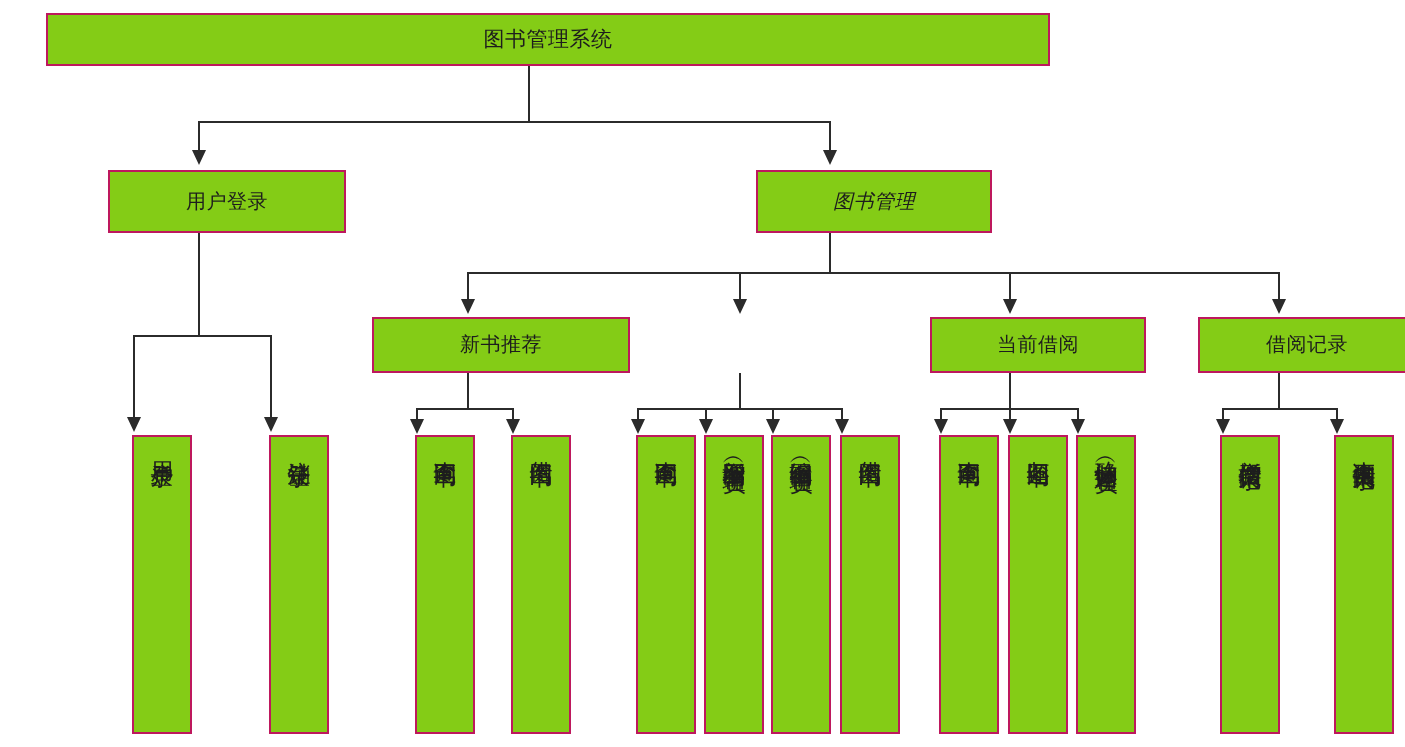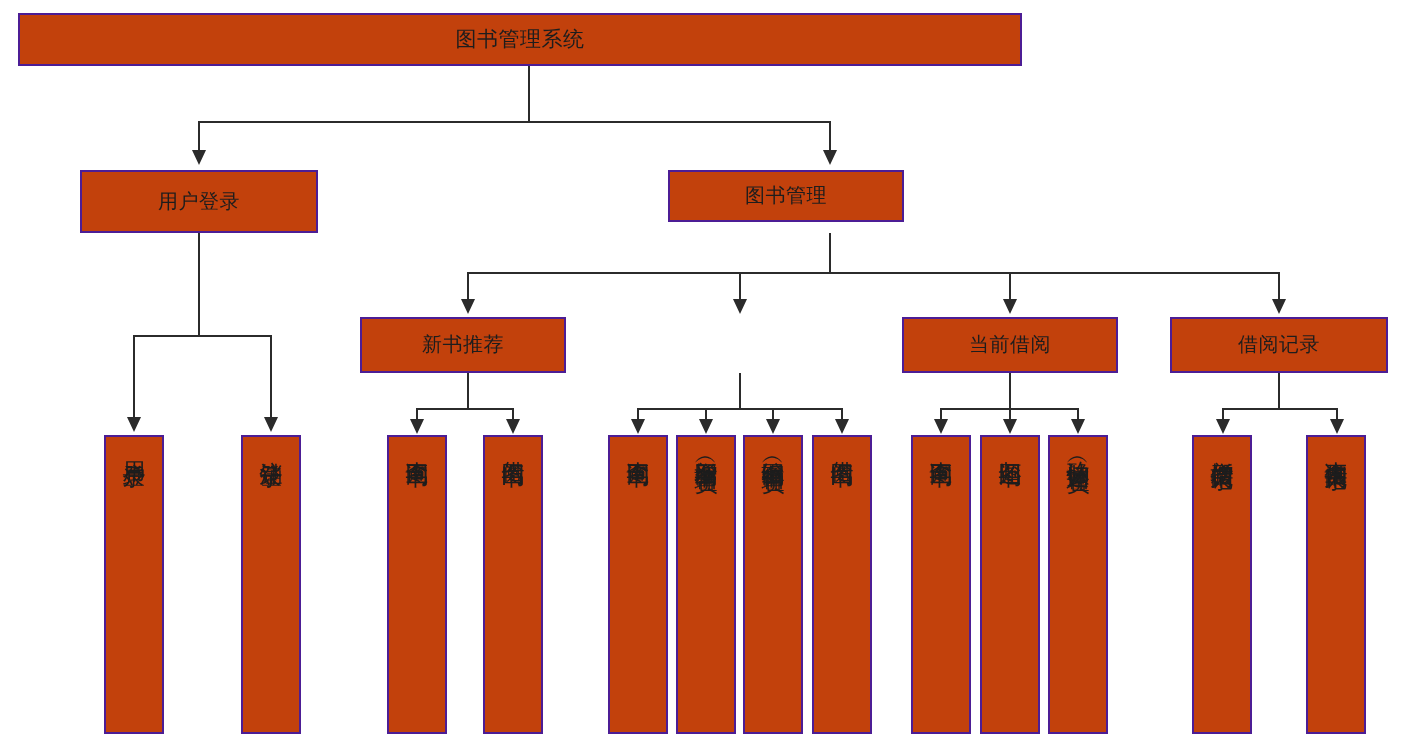--- a/index.html
+++ b/index.html
@@ -11,26 +11,27 @@
     position:relative;
     width:1405px;
     height:747px;
     background:#ffffff;
     overflow:hidden;
   }
   
   .node{
     position:absolute;
     box-sizing:border-box;
-    border:2px solid #4c1d95;
-    background:#c2410c;
+    border:2px solid #be185d;
+    background:#84cc16;
     display:flex;
     align-items:center;
     justify-content:center;
     color:#1d1d1d;
+    margin-left:28px;
   }
   .node .lbl{
     display:block;
     line-height:1.18;
     letter-spacing:0.5px;
     white-space:pre-wrap;
     text-align:center;
   }
   .node.root .lbl{font-size:21px;}
   .node.lvl2 .lbl{font-size:20px;}
@@ -97,21 +98,21 @@
   <div class="vline" style="left:198px;top:121px;height:30px;"></div>
   <div class="arrow" style="left:192px;top:150px;"></div>
 
   <div class="vline" style="left:829px;top:121px;height:30px;"></div>
   <div class="arrow" style="left:823px;top:150px;"></div>
 
   <div class="node lvl2" style="left:80px;top:170px;width:238px;height:63px;">
     <span class="lbl">用户登录</span>
   </div>
 
-  <div class="node lvl2" style="left:668px;top:170px;width:236px;height:52px;">
+  <div class="node lvl2" style="left:728px;top:170px;width:236px;height:63px;font-style:italic;">
     <span class="lbl">图书管理</span>
   </div>
 
   <div class="vline" style="left:198px;top:233px;height:103px;"></div>
   <div class="hline" style="left:133px;top:335px;width:138px;"></div>
   <div class="vline" style="left:133px;top:335px;height:83px;"></div>
   <div class="arrow" style="left:127px;top:417px;"></div>
   <div class="vline" style="left:270px;top:335px;height:83px;"></div>
   <div class="arrow" style="left:264px;top:417px;"></div>
 
@@ -123,21 +124,21 @@
 
   <div class="vline" style="left:739px;top:272px;height:28px;"></div>
   <div class="arrow" style="left:733px;top:299px;"></div>
 
   <div class="vline" style="left:1009px;top:272px;height:28px;"></div>
   <div class="arrow" style="left:1003px;top:299px;"></div>
 
   <div class="vline" style="left:1278px;top:272px;height:28px;"></div>
   <div class="arrow" style="left:1272px;top:299px;"></div>
 
-  <div class="node lvl3" style="left:360px;top:317px;width:206px;height:56px;">
+  <div class="node lvl3" style="left:344px;top:317px;width:258px;height:56px;">
     <span class="lbl">新书推荐</span>
   </div>
   <div class="node lvl3" style="left:1170px;top:317px;width:218px;height:56px;">
     <span class="lbl">借阅记录</span>
   </div>
   <div class="node lvl3" style="left:902px;top:317px;width:216px;height:56px;">
     <span class="lbl">当前借阅</span>
   </div>
 
   <div class="vline" style="left:467px;top:373px;height:36px;"></div>

